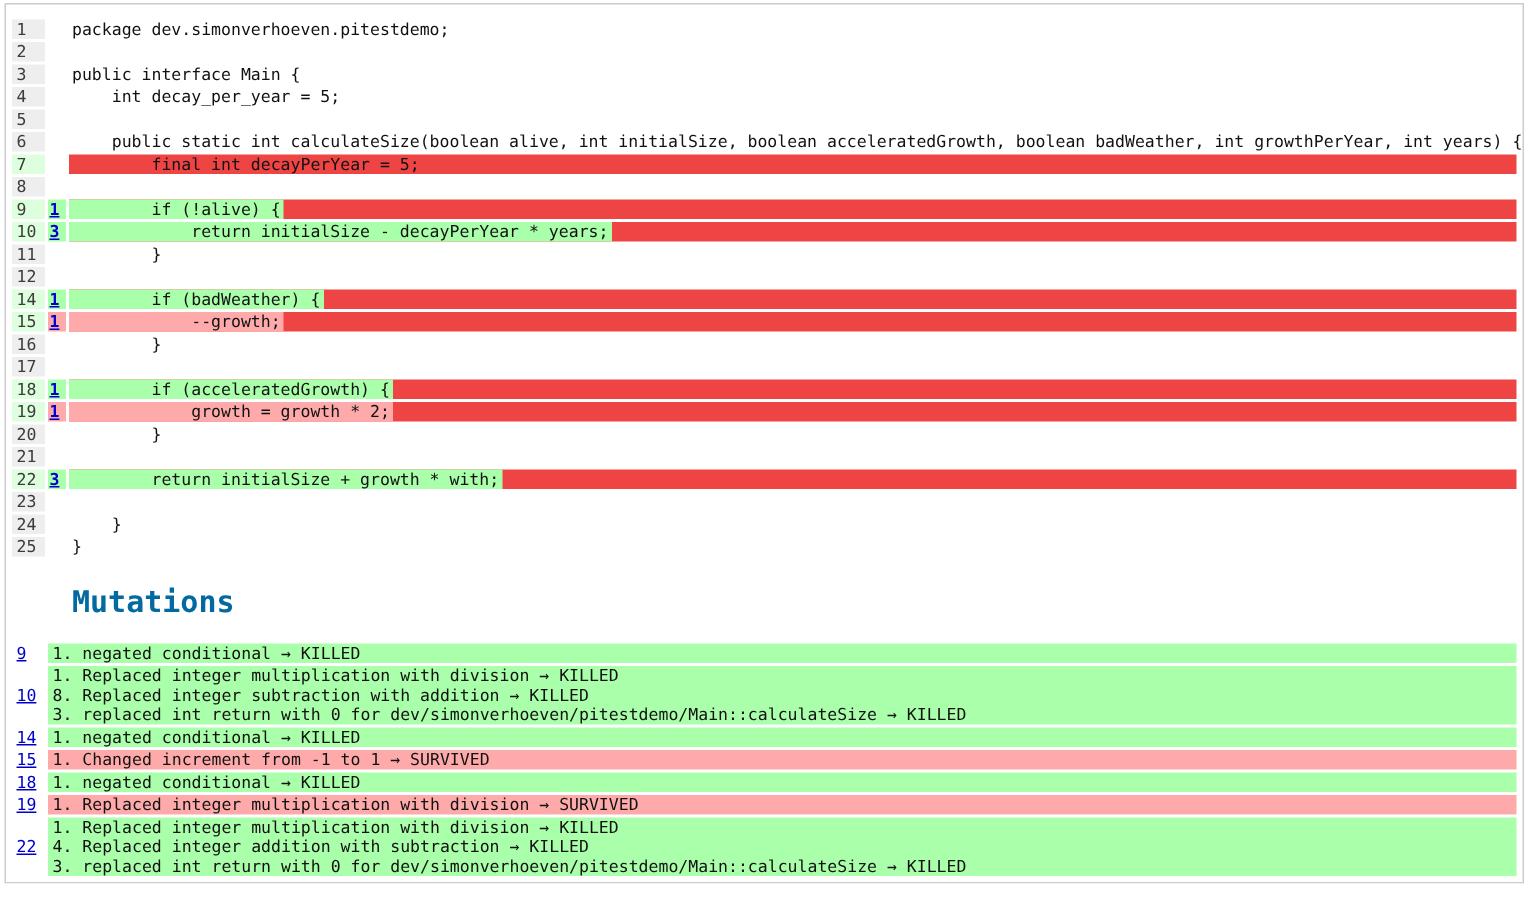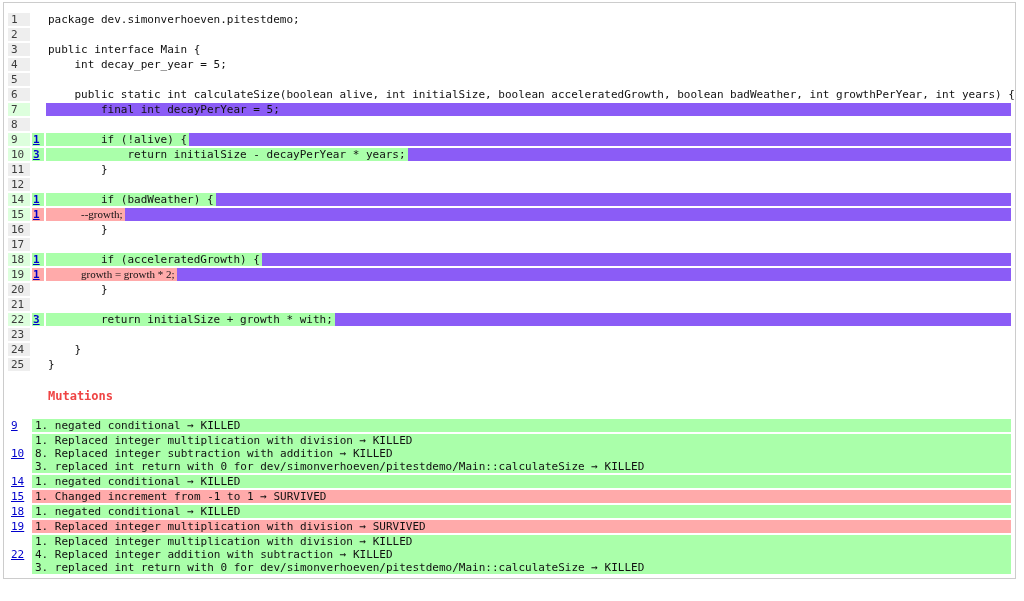--- a/index.html
+++ b/index.html
@@ -32,38 +32,38 @@
   .src td.num {
     width: 22px;
     background: #eeeeee;
     color: #3c3c3c;
     padding-left: 3px;
   }
   .src td.num.covered { background: #ddffdd; }
   .src td.cnt { width: 12px; padding-left: 1px; }
   .src td.cnt.killed   { background: #aaffaa; }
   .src td.cnt.survived { background: #ffaaaa; }
-  .src td.code.covered { background: #8b5cf6; margin-top: 11px; }
+  .src td.code.covered { background: #ef4444; margin-top: 11px; }
   .src td.code pre {
     margin: 0;
     display: inline-block;
     white-space: pre;
     font: inherit;
     color: #111111;
     padding: 0 2px;
   }
   .src span.killed   { background: #aaffaa; display: inline-block; }
-  .src span.survived { background: #ffaaaa; display: inline-block; font-family: Liberation Serif, serif; }
+  .src span.survived { background: #ffaaaa; display: inline-block; }
   a { color: #0000cc; text-decoration: underline; }
   a.cnt-link { font-weight: bold; }
   
   .mut-heading {
-    font-size: 12px;
+    font-size: 20px;
     font-weight: bold;
-    color: #ef4444;
+    color: #0369a1;
     margin: 16px 0 14px 42px;
     letter-spacing: 0px;
   }
   .muts td {
     font-size: 11px;
     line-height: 13px;
     vertical-align: middle;
     padding: 0;
     color: #111111;
   }

